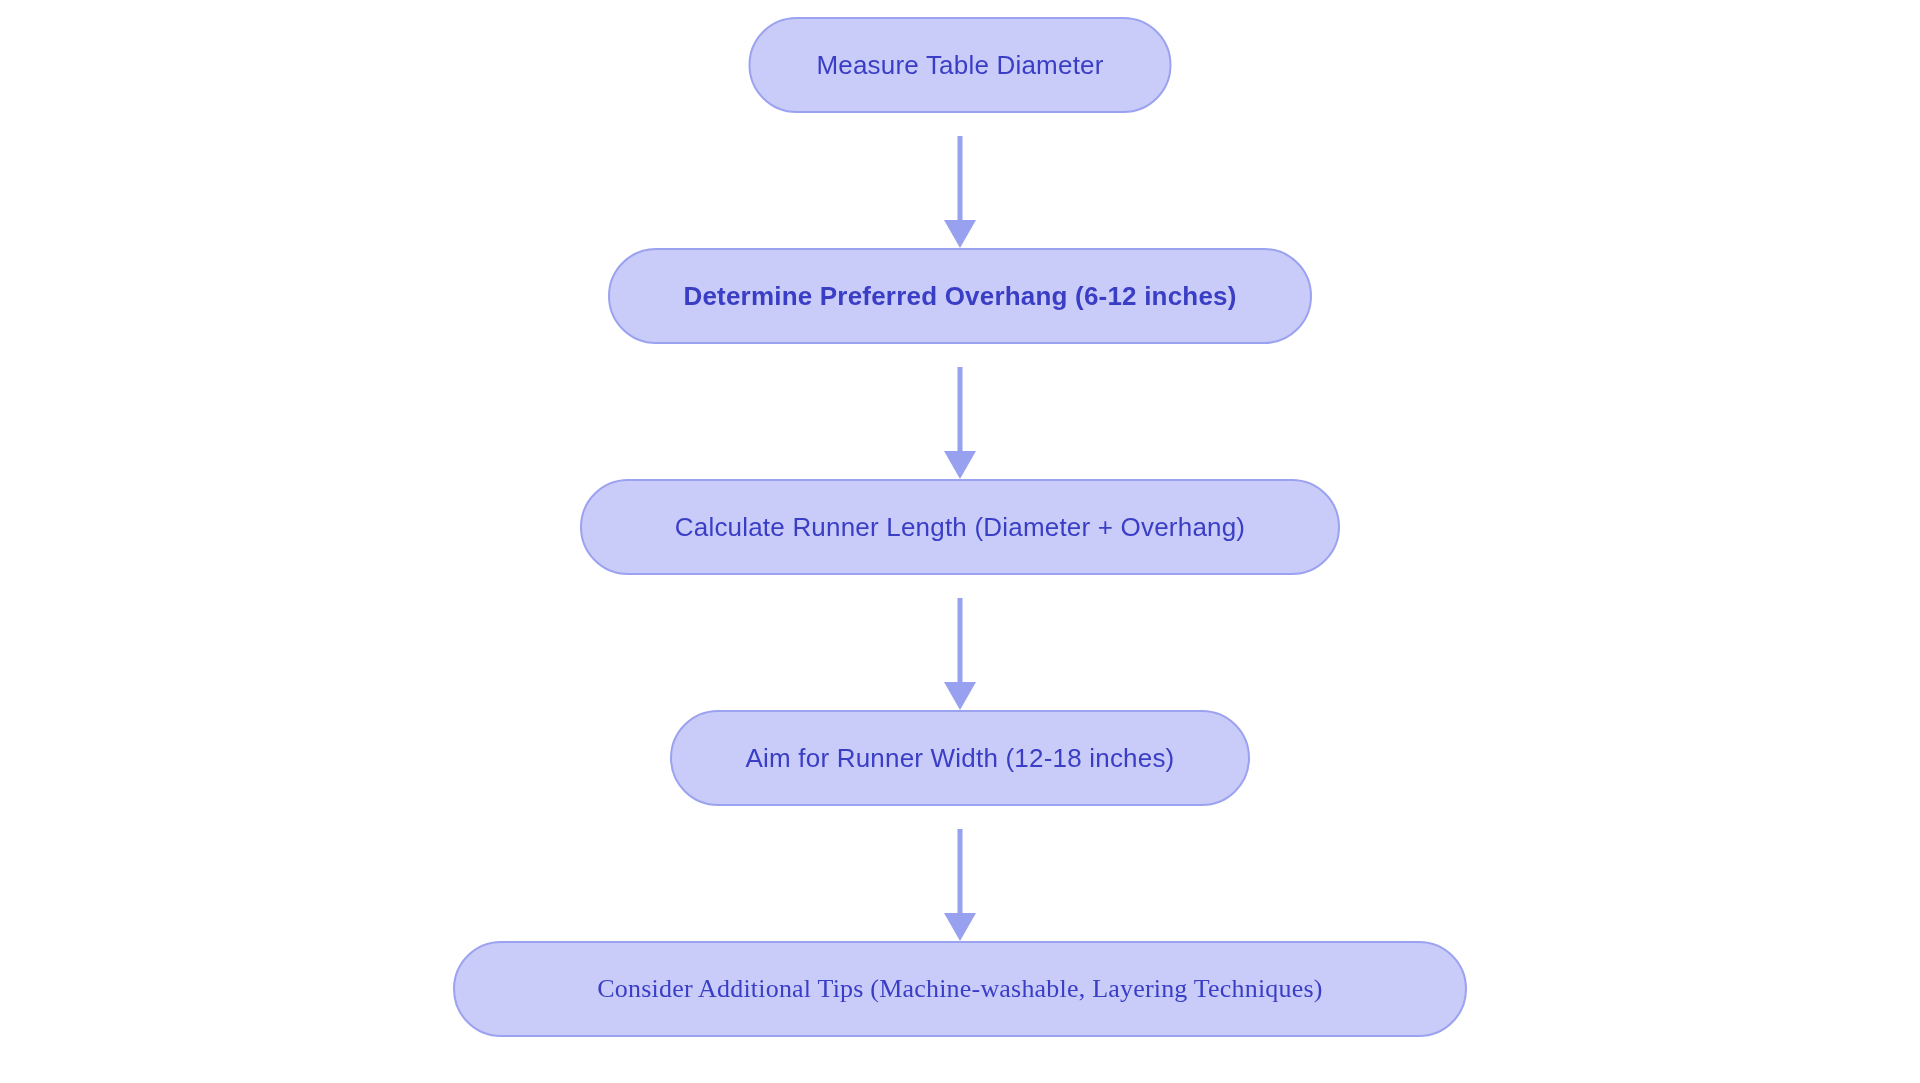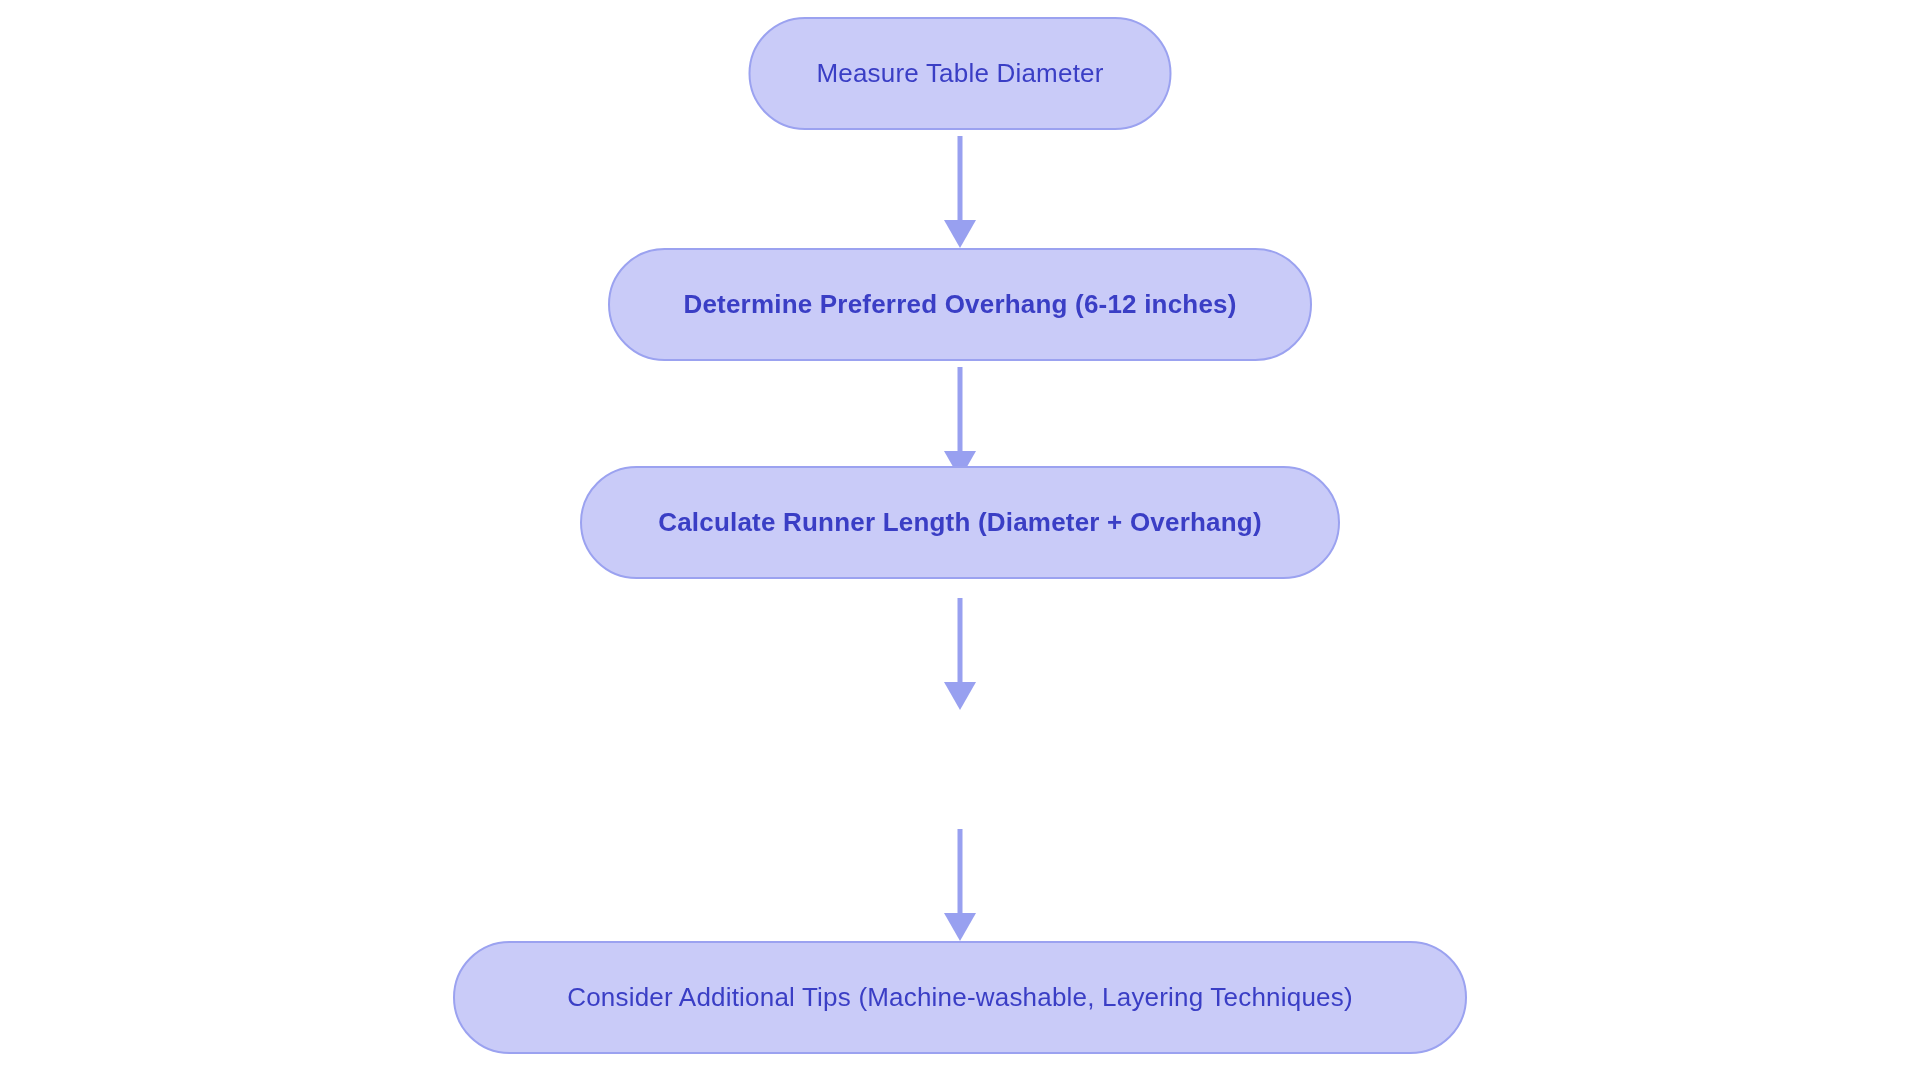--- a/index.html
+++ b/index.html
@@ -12,39 +12,39 @@
     position: relative;
     width: 1920px;
     height: 1083px;
     background: var(--background, #ffffff);
     overflow: hidden;
   }
   .node {
     position: absolute;
     left: 50%;
     transform: translateX(-50%);
-    height: 113px;
+    height: 96px;
     border-radius: 60px;
     background: var(--node-fill, #c9cbf8);
     border: 2px solid var(--node-border, #9ba2f0);
     box-sizing: border-box;
     display: flex;
     align-items: center;
     justify-content: center;
     color: var(--text, #3a3ec5);
     font-size: 26px;
     letter-spacing: 0.2px;
     text-align: center;
     white-space: nowrap;
   }
   .node-1 { top: 17px;  width: 423px;  }
   .node-2 { top: 248px; width: 704px; font-weight: bold;  }
-  .node-3 { top: 466px; width: 760px; font-weight: bold;  }
+  .node-3 { top: 479px; width: 760px;  }
   .node-4 { top: 710px; width: 580px;  }
-  .node-5 { top: 941px; width: 1014px; }
+  .node-5 { top: 941px; width: 1014px; font-family: Liberation Serif, serif; }
 
   .connector {
     position: absolute;
     left: 50%;
     transform: translateX(-50%);
     width: 32px;
     height: 112px;
   }
   .connector-1 { top: 136px; }
   .connector-2 { top: 367px; }
@@ -97,20 +97,23 @@
 
   <div class="node node-3">
     <span>Calculate Runner Length (Diameter + Overhang)</span>
   </div>
 
   <div class="connector connector-3">
     <div class="arrow-stem"></div>
     <div class="arrow-head"></div>
   </div>
 
+  <div class="node node-4">
+    <span>Aim for Runner Width (12-18 inches)</span>
+  </div>
 
   <div class="connector connector-4">
     <div class="arrow-stem"></div>
     <div class="arrow-head"></div>
   </div>
 
   <div class="node node-5">
     <span>Consider Additional Tips (Machine-washable, Layering Techniques)</span>
   </div>
 

